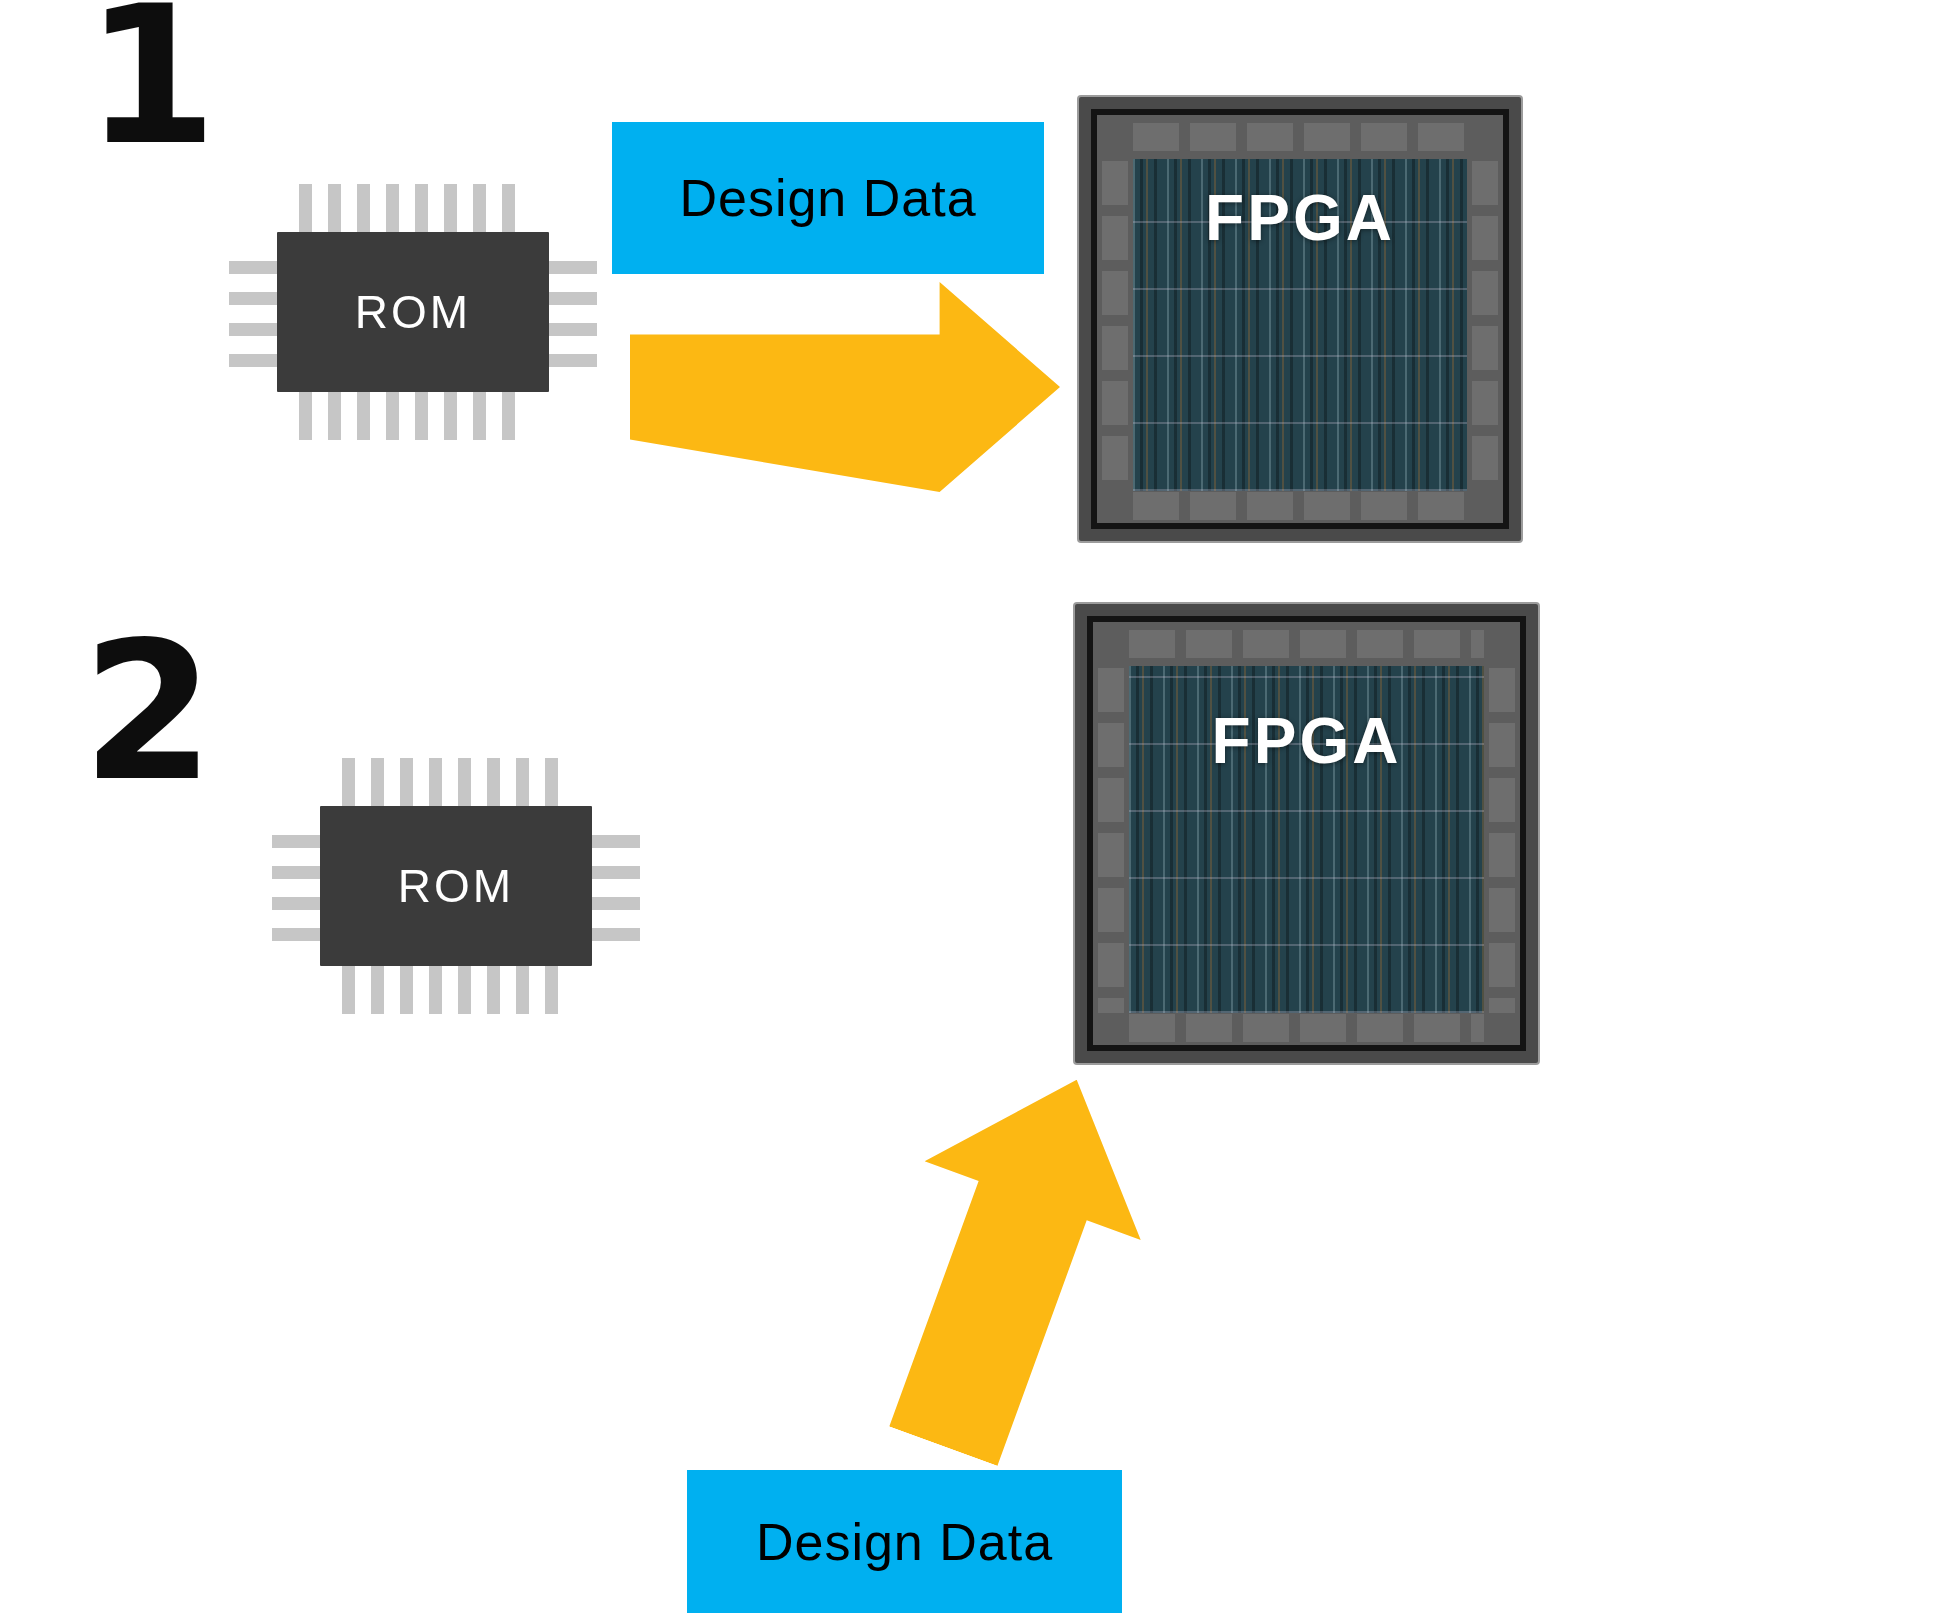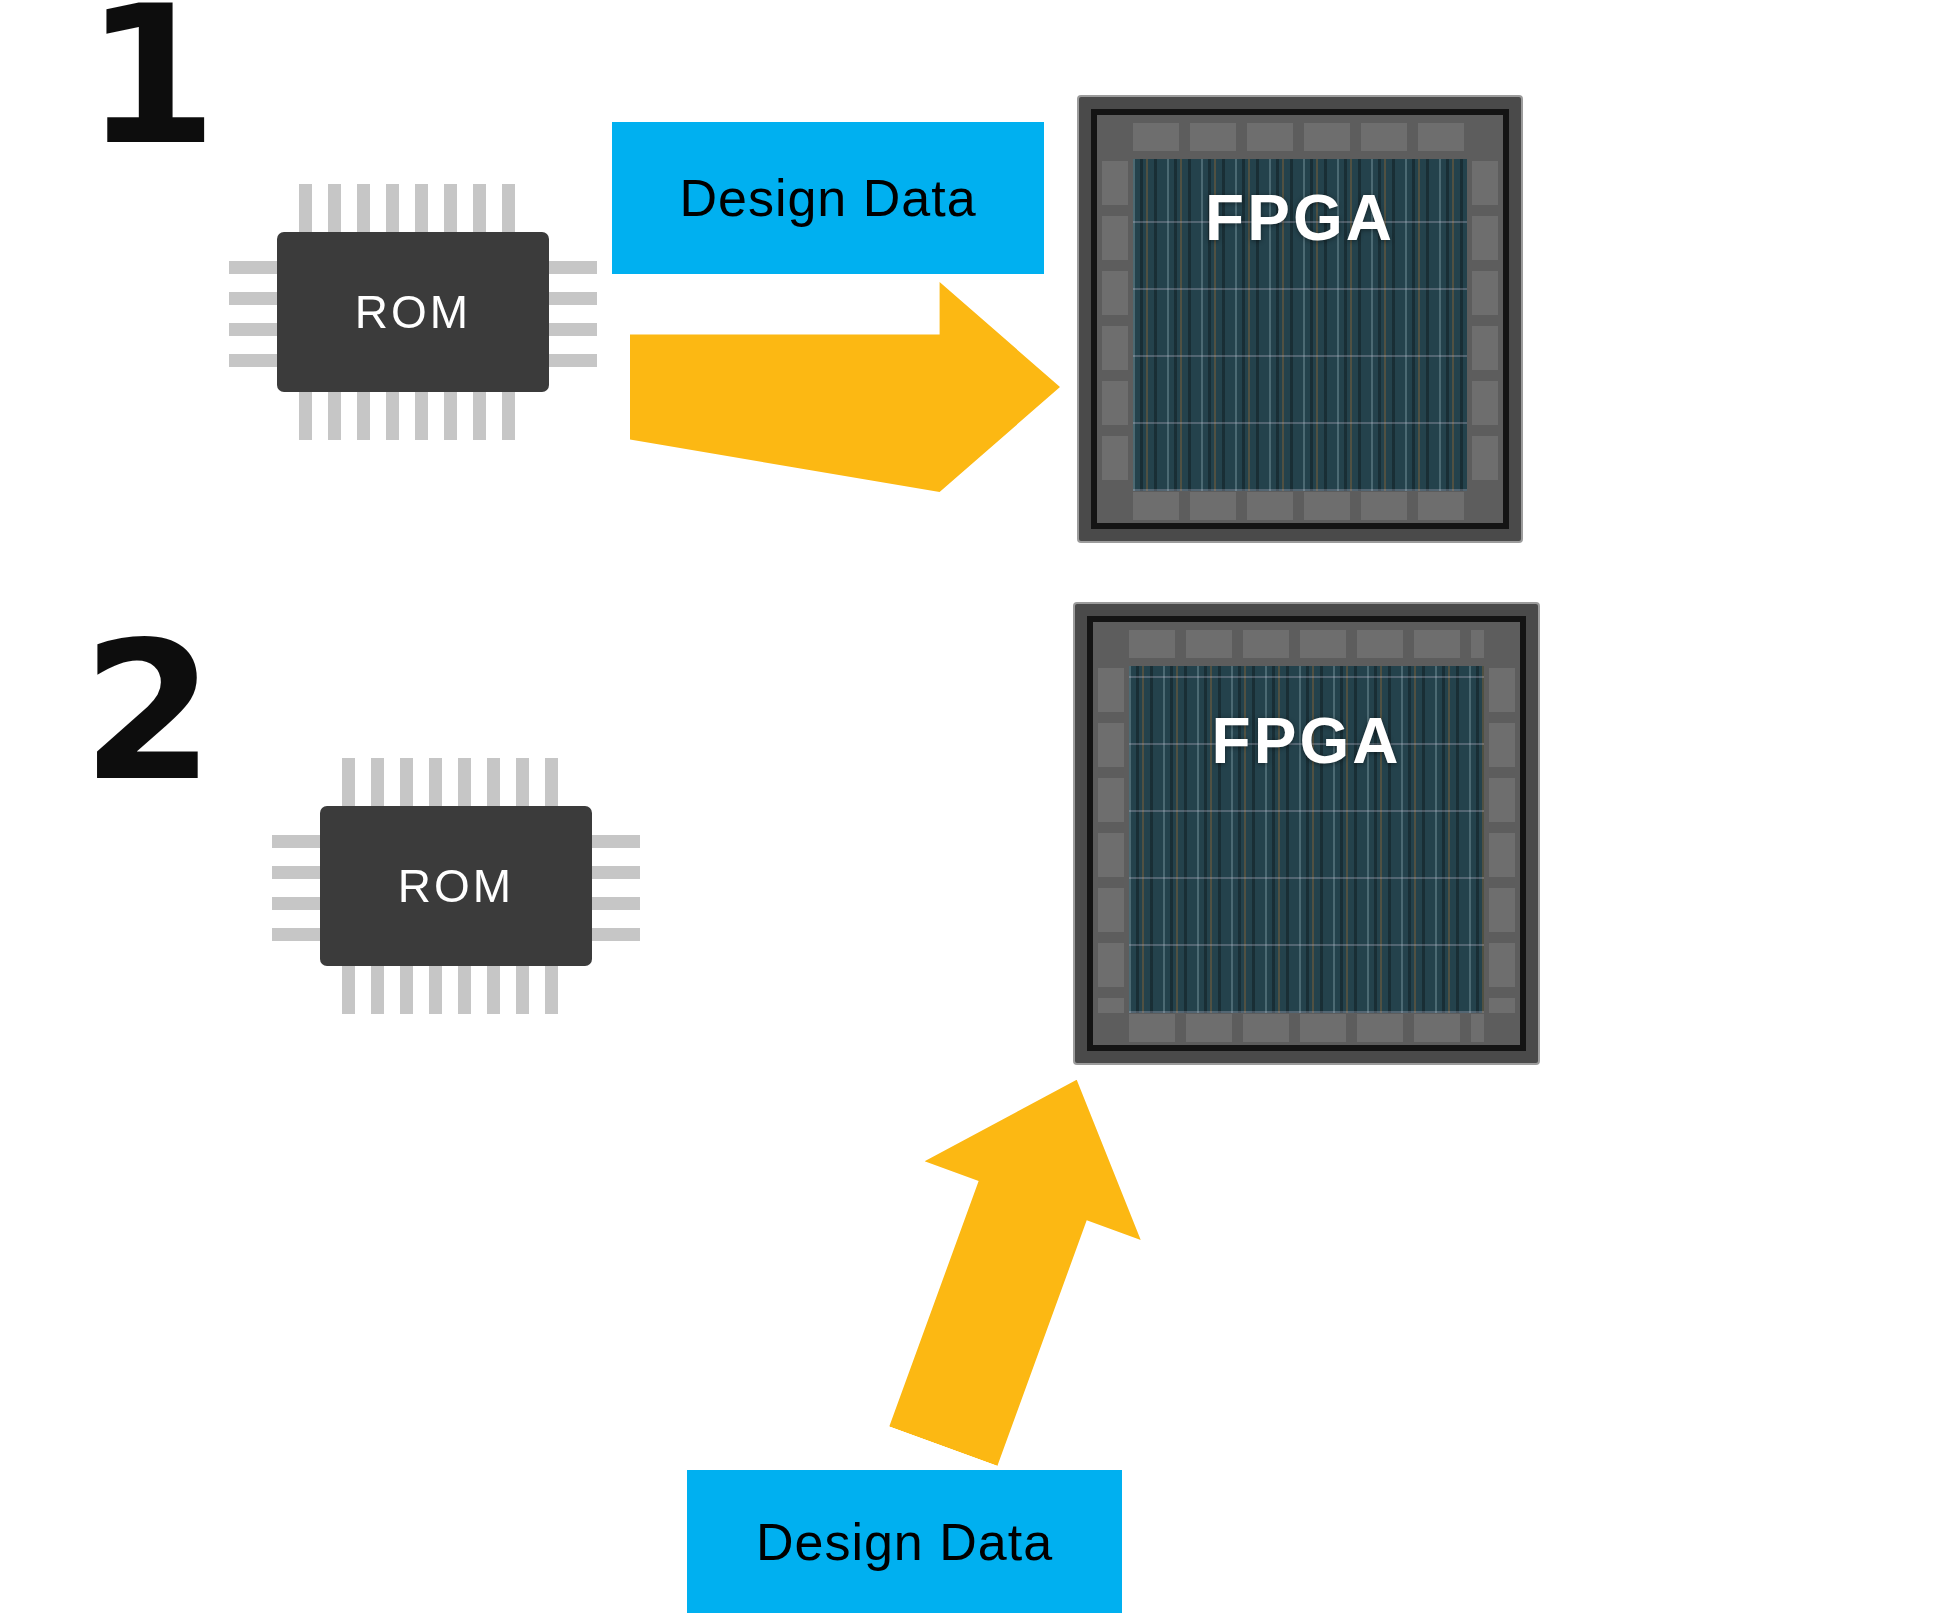--- a/index.html
+++ b/index.html
@@ -26,21 +26,21 @@
   .pins{position:absolute;}
   .pins-top{left:70px;top:0;width:228px;height:50px;
     background:repeating-linear-gradient(90deg,var(--chip-pin) 0 13px,transparent 13px 29px);}
   .pins-bottom{left:70px;top:206px;width:228px;height:50px;
     background:repeating-linear-gradient(90deg,var(--chip-pin) 0 13px,transparent 13px 29px);}
   .pins-left{left:0;top:77px;width:50px;height:110px;
     background:repeating-linear-gradient(180deg,var(--chip-pin) 0 13px,transparent 13px 31px);}
   .pins-right{left:318px;top:77px;width:50px;height:110px;
     background:repeating-linear-gradient(180deg,var(--chip-pin) 0 13px,transparent 13px 31px);}
   .rom-body{position:absolute;left:48px;top:48px;width:272px;height:160px;
-    background:var(--chip-body);border-radius:7px;display:flex;align-items:center;justify-content:center;}
+    background:var(--chip-body);border-radius:1px;display:flex;align-items:center;justify-content:center;}
   .rom-label{color:var(--chip-text);font-size:46px;font-weight:400;letter-spacing:3px;}
 
   
   .design-box{position:absolute;background:var(--accent-blue);display:flex;
     align-items:center;justify-content:center;}
   .box1{left:612px;top:122px;width:432px;height:152px;}
   .box2{left:687px;top:1470px;width:435px;height:143px;}
   .design-box span{color:var(--label-text);font-weight:normal;font-size:52px;letter-spacing:1px;}
 
   

